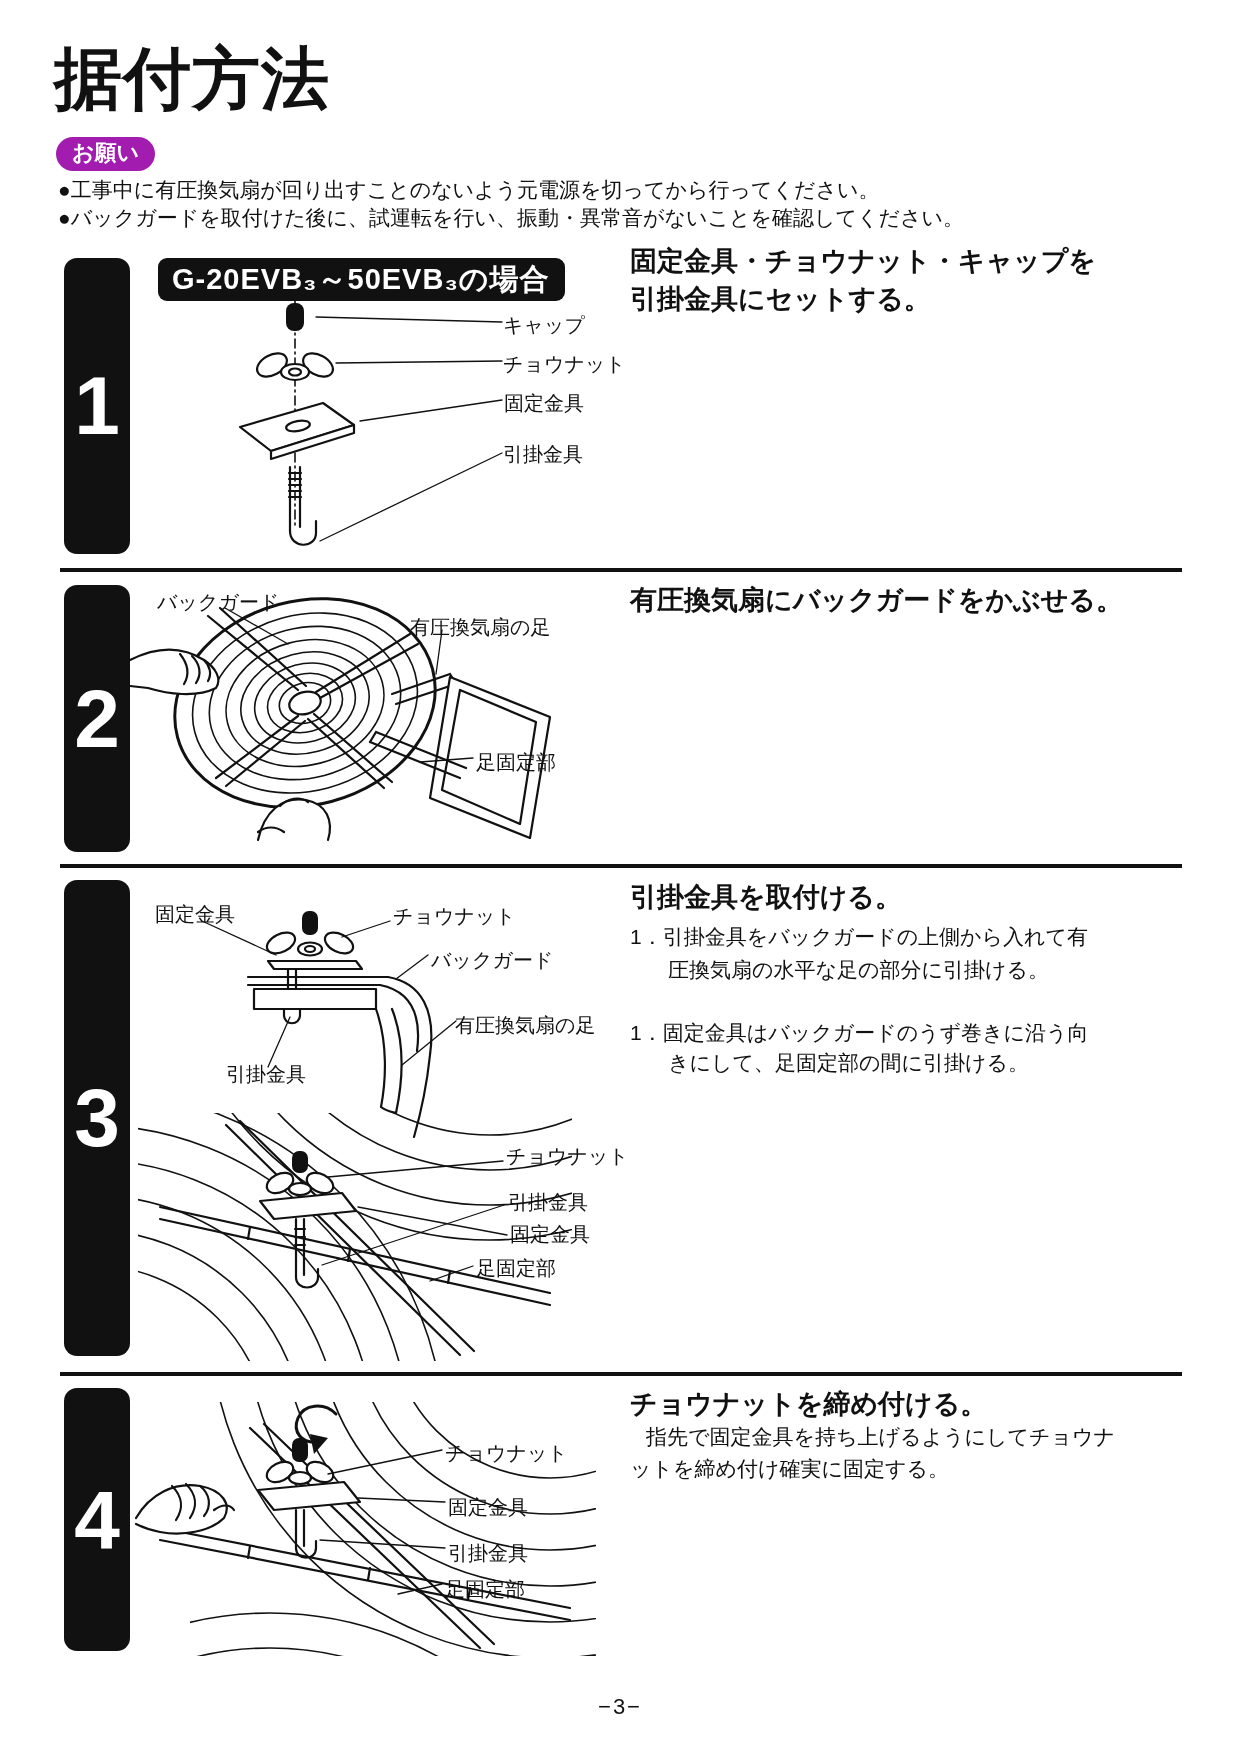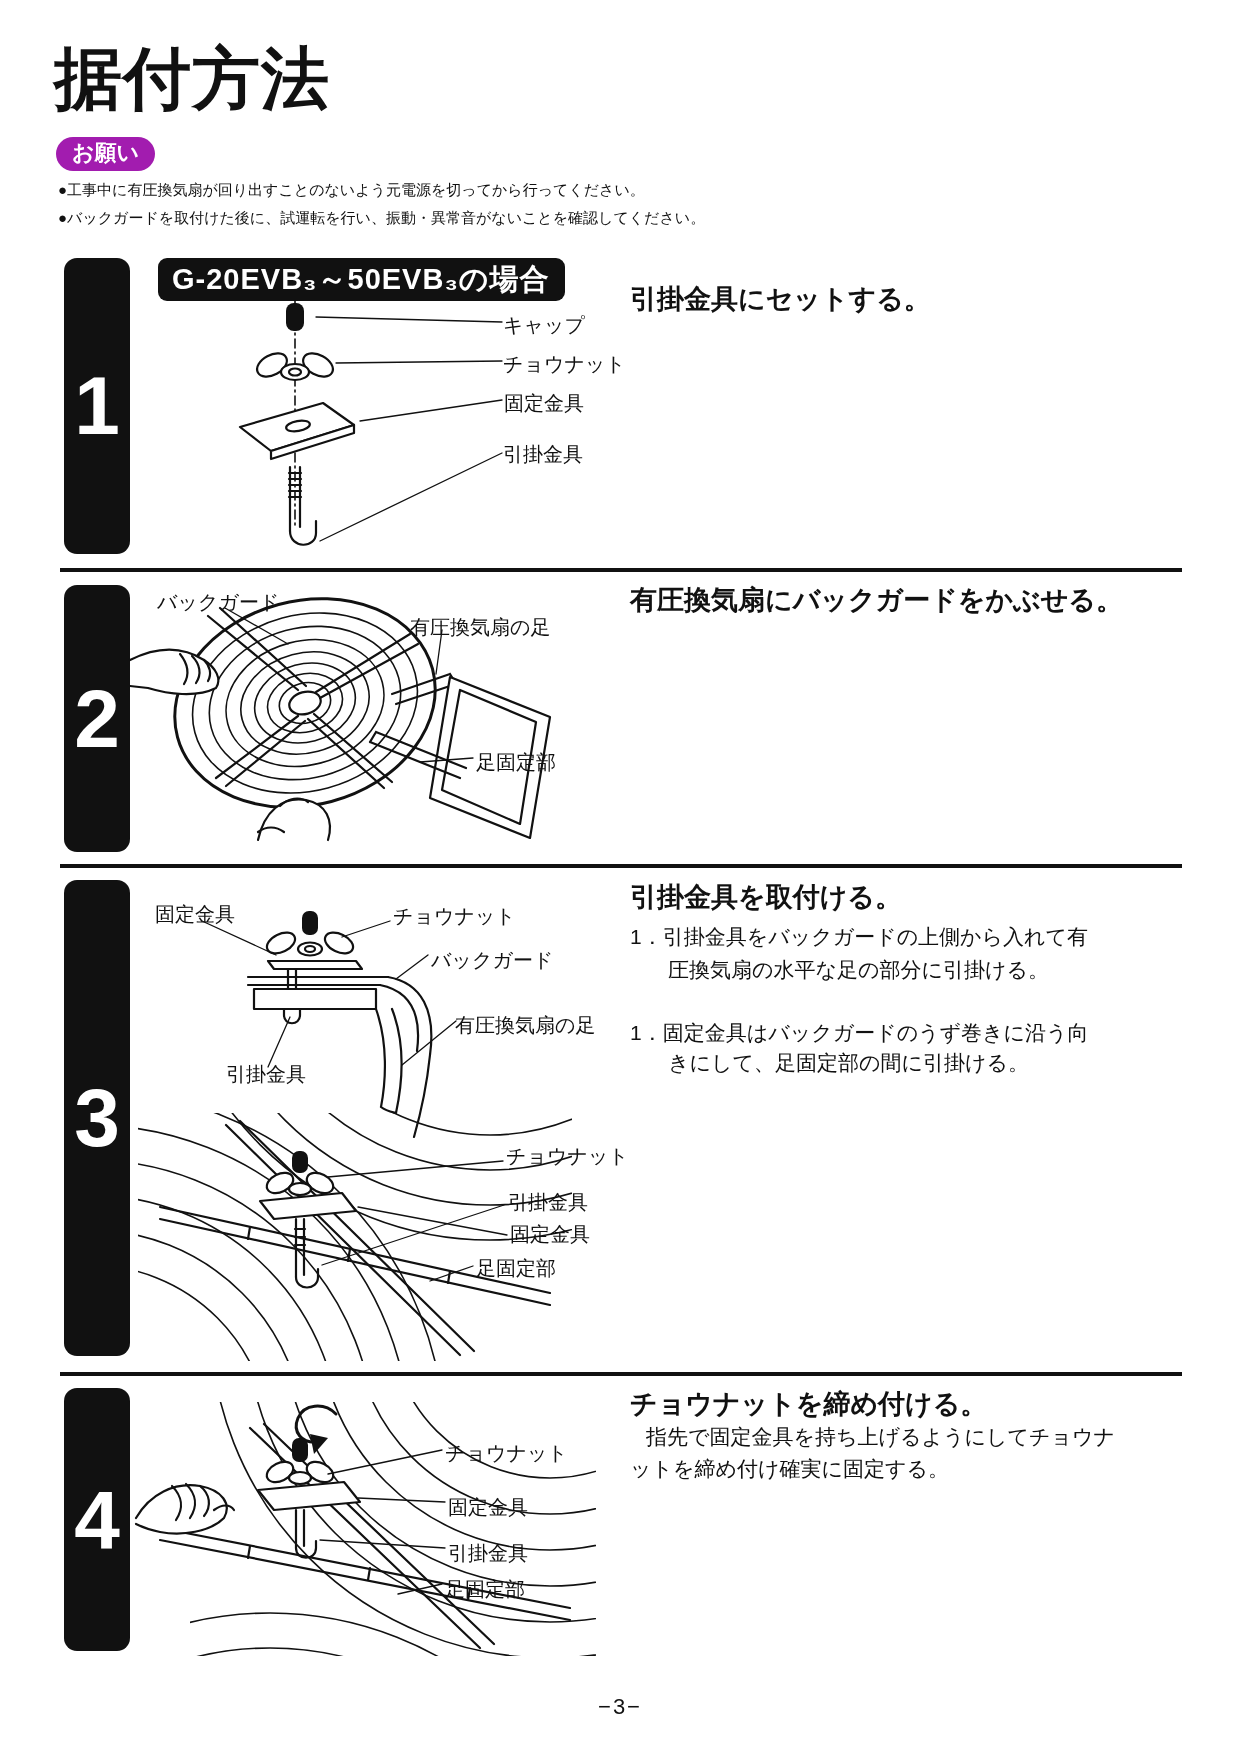--- a/index.html
+++ b/index.html
@@ -7,21 +7,21 @@
     position:relative;width:1240px;height:1754px;background:#fff;
     font-family:"Liberation Sans","DejaVu Sans",sans-serif;color:#111;
     margin:0 auto;overflow:hidden;
   }
   .abs{position:absolute;}
   .page-title{font-size:68px;font-weight:900;letter-spacing:1px;line-height:1;}
   .badge{
     background:#a21caf;color:#fff;font-size:22px;font-weight:bold;
     border-radius:17px;padding:3px 16px 5px;line-height:1.2;display:inline-block;
   }
-  .note{font-size:15px;line-height:28px;white-space:nowrap;}
+  .note{font-size:21px;line-height:28px;white-space:nowrap;}
   .numblock{
     background:#111;border-radius:13px;display:flex;align-items:center;justify-content:center;
   }
   .numblock span{color:#fff;font-size:82px;font-weight:bold;line-height:1;}
   .banner{
     background:#111;color:#fff;font-size:29px;font-weight:bold;
     display:flex;align-items:center;padding-left:14px;letter-spacing:1px;border-radius:9px;
   }
   .divider{background:#111;height:4px;}
   .step-heading{font-size:27px;font-weight:bold;line-height:38px;white-space:nowrap;}
@@ -48,20 +48,21 @@
   <div class="abs" style="left:56px;top:137px;">
     <span class="badge">お願い</span>
   </div>
   <div class="abs note" style="left:58px;top:176px;">●工事中に有圧換気扇が回り出すことのないよう元電源を切ってから行ってください。</div>
   <div class="abs note" style="left:58px;top:204px;">●バックガードを取付けた後に、試運転を行い、振動・異常音がないことを確認してください。</div>
 
   <div class="abs numblock" style="left:64px;top:258px;width:66px;height:296px;">
     <span>1</span>
   </div>
   <div class="abs banner" style="left:158px;top:258px;width:393px;height:43px;">G-20EVB₃～50EVB₃の場合</div>
+  <div class="abs step-heading" style="left:630px;top:242px;">固定金具・チョウナット・キャップを</div>
   <div class="abs step-heading" style="left:630px;top:280px;">引掛金具にセットする。</div>
 
   <svg class="abs art" style="left:140px;top:295px;" width="380" height="270" viewBox="0 0 380 270">
     <line x1="155" y1="6" x2="155" y2="230" class="thin" stroke-dasharray="9 4 2 4"></line>
     <rect x="146" y="8" width="18" height="28" rx="8" class="blk"></rect>
     <g class="s2">
       <ellipse cx="132" cy="70" rx="16" ry="10" transform="rotate(-28 132 70)" fill="#fff"></ellipse>
       <ellipse cx="178" cy="70" rx="16" ry="10" transform="rotate(28 178 70)" fill="#fff"></ellipse>
       <ellipse cx="155" cy="77" rx="14" ry="8" fill="#fff"></ellipse>
       <ellipse cx="155" cy="77" rx="6" ry="3.5"></ellipse>

